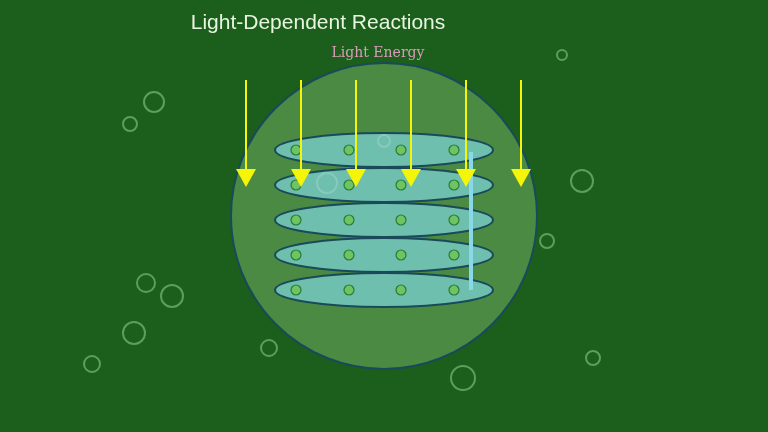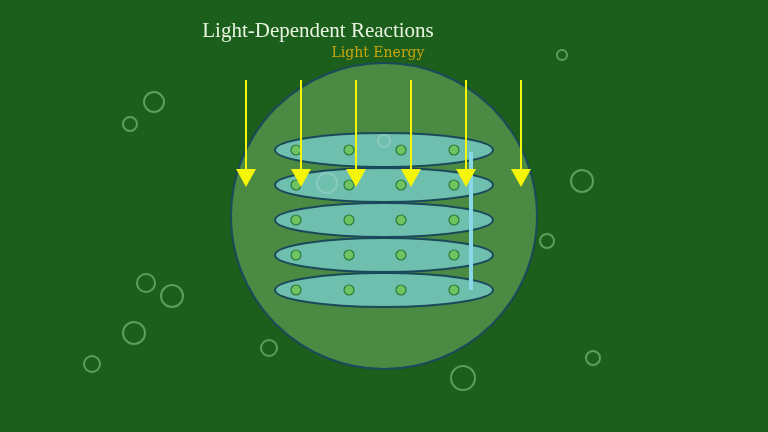--- a/index.html
+++ b/index.html
@@ -1,19 +1,19 @@
 <!DOCTYPE html>
 <html><head>
 <meta charset="utf-8">
 <style>
   html, body { margin:0; padding:0; }
   body { width:768px; height:432px; background:#1c5e1c; overflow:hidden; position:relative; font-family:"DejaVu Serif", serif; }
   #scene { position:absolute; left:0; top:0; }
-  .title { position:absolute; left:0; width:636px; top:18px; text-align:center; color:#e8f5e0; font-size:21px; font-family:Liberation Serif, serif; }
-  .subtitle { position:absolute; left:0; width:756px; top:44px; text-align:center; color:#eab308; font-size:14px; font-family:"DejaVu Serif", serif; opacity:0.85; }
+  .title { position:absolute; left:0; width:636px; top:10px; text-align:center; color:#e8f5e0; font-size:21px; font-family:Liberation Sans, sans-serif; }
+  .subtitle { position:absolute; left:0; width:756px; top:44px; text-align:center; color:#f9a8d4; font-size:14px; font-family:"DejaVu Serif", serif; opacity:0.85; }
 </style>
 </head>
 <body>
 
 <svg id="scene" width="768" height="432" viewBox="0 0 768 432">
   <rect x="0" y="0" width="768" height="432" id="bg" fill="#1c5e1c"></rect>
   <g id="bubbles">
       <circle cx="154" cy="102" r="10" fill="none" stroke="#5aa05a" stroke-width="2"></circle>
       <circle cx="130" cy="124" r="7" fill="none" stroke="#5aa05a" stroke-width="2"></circle>
       <circle cx="562" cy="55" r="5" fill="none" stroke="#5aa05a" stroke-width="2"></circle>

